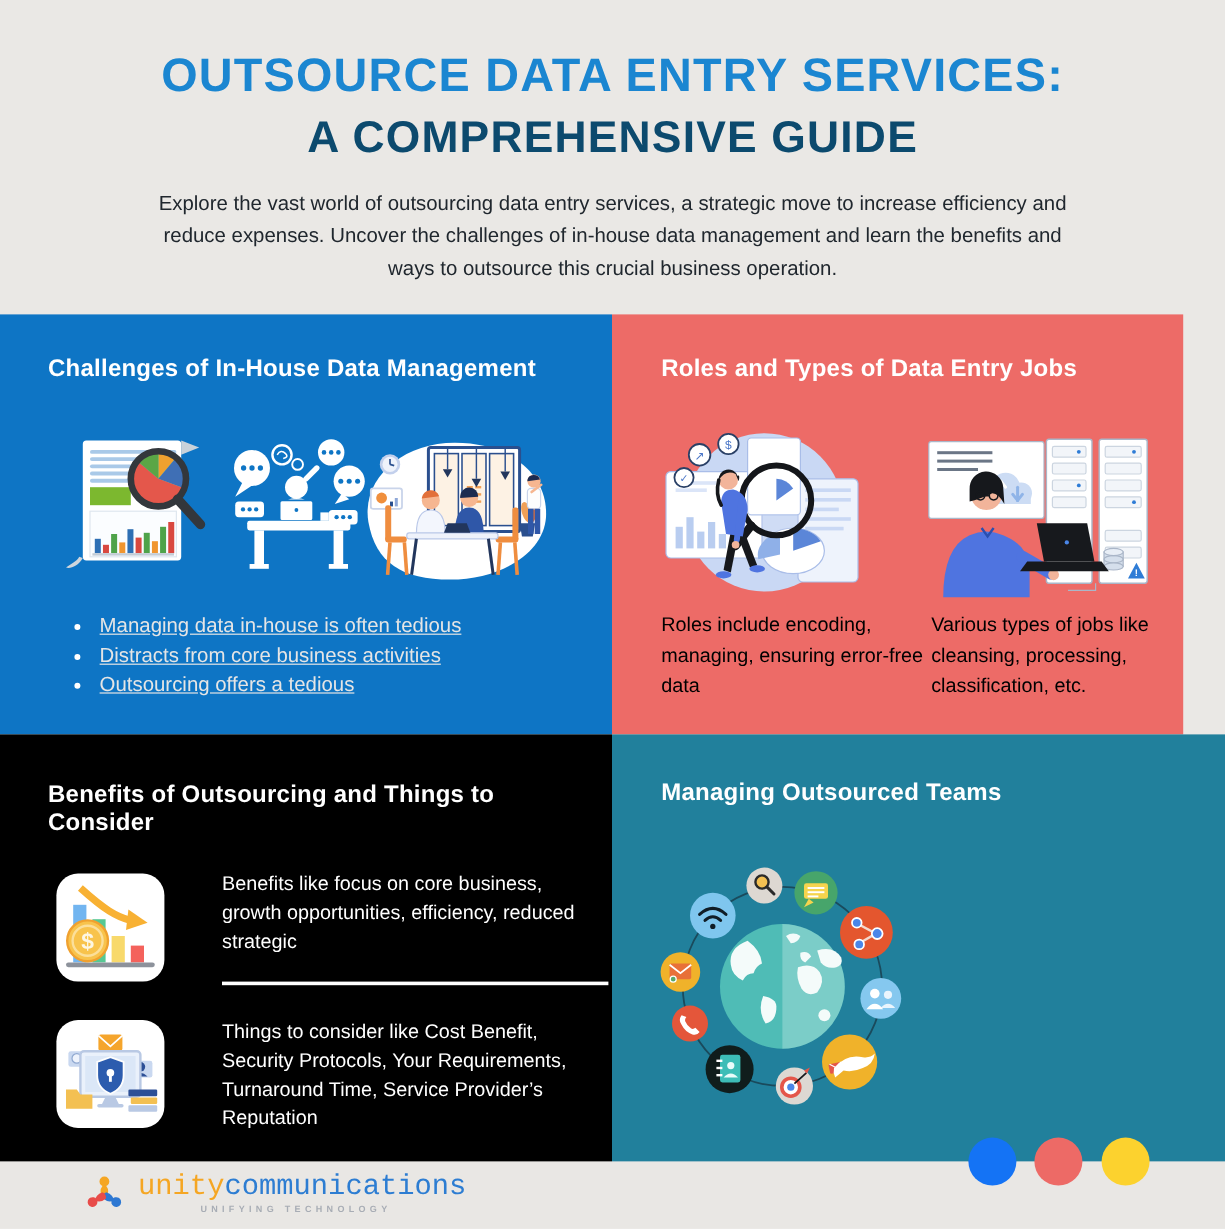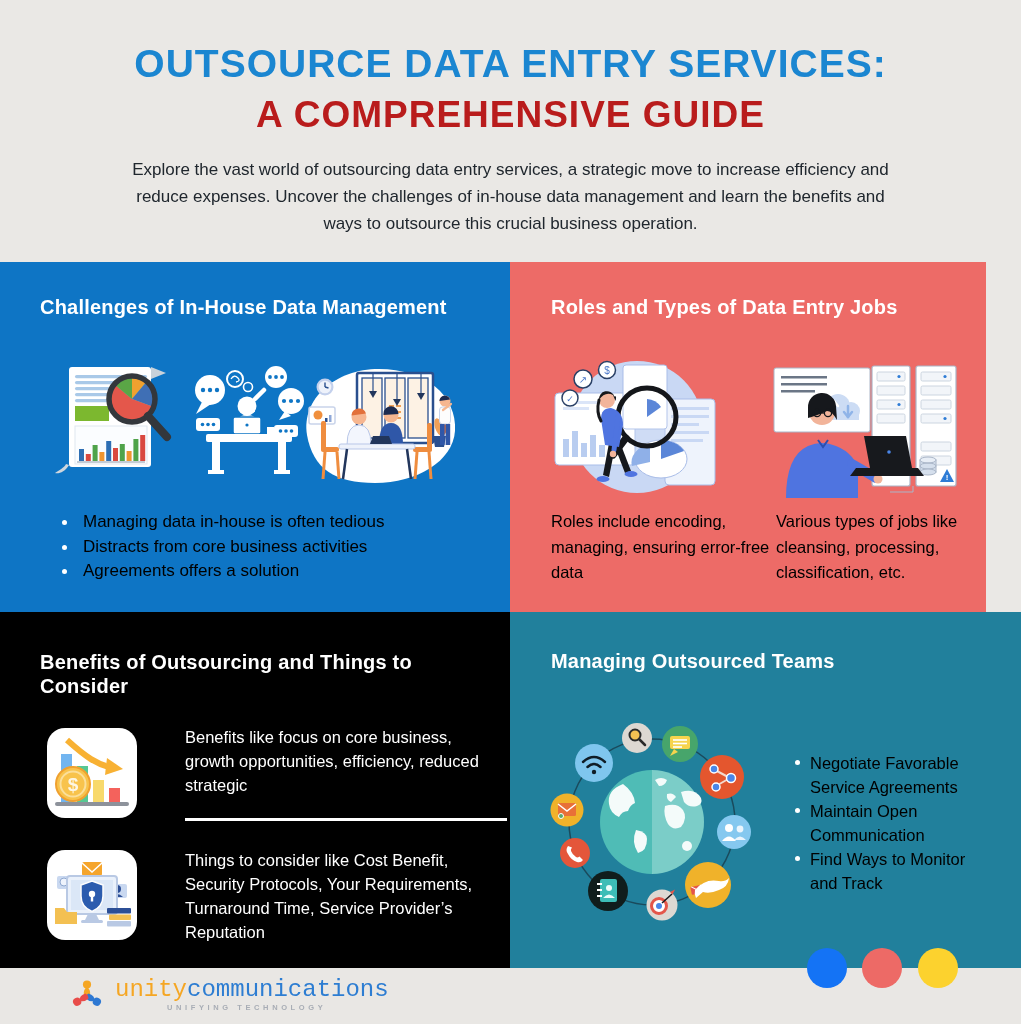--- a/index.html
+++ b/index.html
@@ -2,21 +2,21 @@
 <html><head>
 <meta charset="utf-8">
 <style>
   html,body{margin:0;padding:0;}
   body{font-family:"Liberation Sans",sans-serif;}
   .page{position:relative;width:1021px;height:1024px;background:#eae8e5;overflow:hidden;}
 
   
   .header{position:absolute;top:0;left:0;width:1021px;height:262px;text-align:center;}
   .t1{display:block;margin-top:42px;font-size:39px;font-weight:800;color:#1b86d1;letter-spacing:1px;}
-  .t2{display:block;margin-top:8px;font-size:37px;font-weight:800;color:#b91c1c;letter-spacing:1px;}
+  .t2{display:block;margin-top:8px;font-size:37px;font-weight:800;color:#0c4a6e;letter-spacing:1px;}
   .intro{position:absolute;top:156px;left:50%;transform:translateX(-50%);width:790px;
          font-size:17px;line-height:27px;color:#20272e;margin:0;}
 
   
   .grid{position:absolute;top:262px;left:0;width:1021px;height:706px;border-radius:30px;}
   .panel{position:absolute;overflow:hidden;}
   .panel-blue {left:0;    top:0;    width:510px;height:350px;background:#0e75c5;}
   .panel-coral{left:510px;top:0;    width:476px;height:350px;background:#ed6b67;}
   .panel-yellow{left:0;   top:350px;width:510px;height:356px;background:#000000;}
   .panel-teal {left:510px;top:350px;width:511px;height:356px;background:#21809c;}
@@ -27,21 +27,21 @@
   .panel-teal  h2{left:41px;top:38px;}
 
   .il{position:absolute;}
   .il-doc{left:55px;top:100px;width:120px;height:118px;}
   .il-worker{left:190px;top:103px;width:118px;height:116px;}
   .il-meeting{left:293px;top:95px;width:168px;height:130px;}
   .il-dash{left:33px;top:93px;width:184px;height:144px;}
   .il-serv{left:258px;top:98px;width:194px;height:138px;}
 
   ul.bullets{list-style:none;margin:0;padding:0;position:absolute;}
-  ul.bullets li{display:flex;align-items:flex-start;color:#000000;}
+  ul.bullets li{display:flex;align-items:flex-start;color:#e5e5e5;text-decoration:underline;}
   .dot{flex:0 0 auto;width:5px;height:5px;border-radius:50%;background:#fff;}
   .blue-bullets{left:62px;top:248px;}
   .blue-bullets li{font-size:17px;line-height:24.5px;}
   .blue-bullets .dot{margin:10px 16px 0 0;}
   .teal-bullets{left:285px;top:139px;}
   .teal-bullets li{font-size:16.5px;line-height:24px;}
   .teal-bullets .dot{margin:9px 10px 0 0;}
   .teal-bullets li span.txt{display:block;width:182px;}
 
   .coral-col{position:absolute;top:247px;color:#000000;font-size:16.5px;line-height:25.5px;}
@@ -243,21 +243,21 @@
         <li>
             <span class="dot"></span>
             <span>Managing data in-house is often tedious</span>
           </li>
         <li>
             <span class="dot"></span>
             <span>Distracts from core business activities</span>
           </li>
         <li>
             <span class="dot"></span>
-            <span>Agreements offers a solution</span>
+            <span>Outsourcing offers a tedious</span>
           </li>
       </ul>
     </section>
 
     <section class="panel panel-coral">
       <h2>Roles and Types of Data Entry Jobs</h2>
 
       <svg class="il il-dash" viewBox="0 0 184 144">
         <circle cx="94" cy="72" r="66" fill="#c9d8f4"></circle>
         <rect x="12" y="38" width="80" height="72" rx="4" fill="#fff" stroke="#a9bde8"></rect>
@@ -514,34 +514,20 @@
           <path d="M33 146 q-3 4 0 8 q3 6 9 8 q4 1 6 -2 l-3.5 -3.5 q-2 1.5 -3.5 0.5 q-4 -3 -5 -6 q-0.5 -2 1 -3.5 z" fill="#fff"></path>
         </g>
         <g>
           <circle cx="32" cy="110" r="16.5" fill="#f0b22a"></circle>
           <rect x="23" y="103" width="18" height="13" rx="1.5" fill="#e87038"></rect>
           <path d="M23 104 L32 111 L41 104" stroke="#fff" stroke-width="1.5" fill="none"></path>
           <circle cx="26" cy="116" r="2.5" fill="#57a86a" stroke="#fff"></circle>
         </g>
       </svg>
 
-      <ul class="bullets teal-bullets">
-        <li>
-            <span class="dot"></span>
-            <span class="txt">Negotiate Favorable Service Agreements</span>
-          </li>
-        <li>
-            <span class="dot"></span>
-            <span class="txt">Maintain Open Communication</span>
-          </li>
-        <li>
-            <span class="dot"></span>
-            <span class="txt">Find Ways to Monitor and Track</span>
-          </li>
-      </ul>
     </section>
   </div>
 
   <footer class="footer">
     <div class="logo">
       <svg class="logo-mark" viewBox="0 0 40 40">
         <g fill="#f5a623">
           <circle cx="20" cy="8" r="4.3"></circle>
           <path d="M15 28 Q13 17 20 13.5 Q27 17 25 28 Q20 31.5 15 28 Z" transform="scale(0.62) translate(12.2,4)"></path>
         </g>

